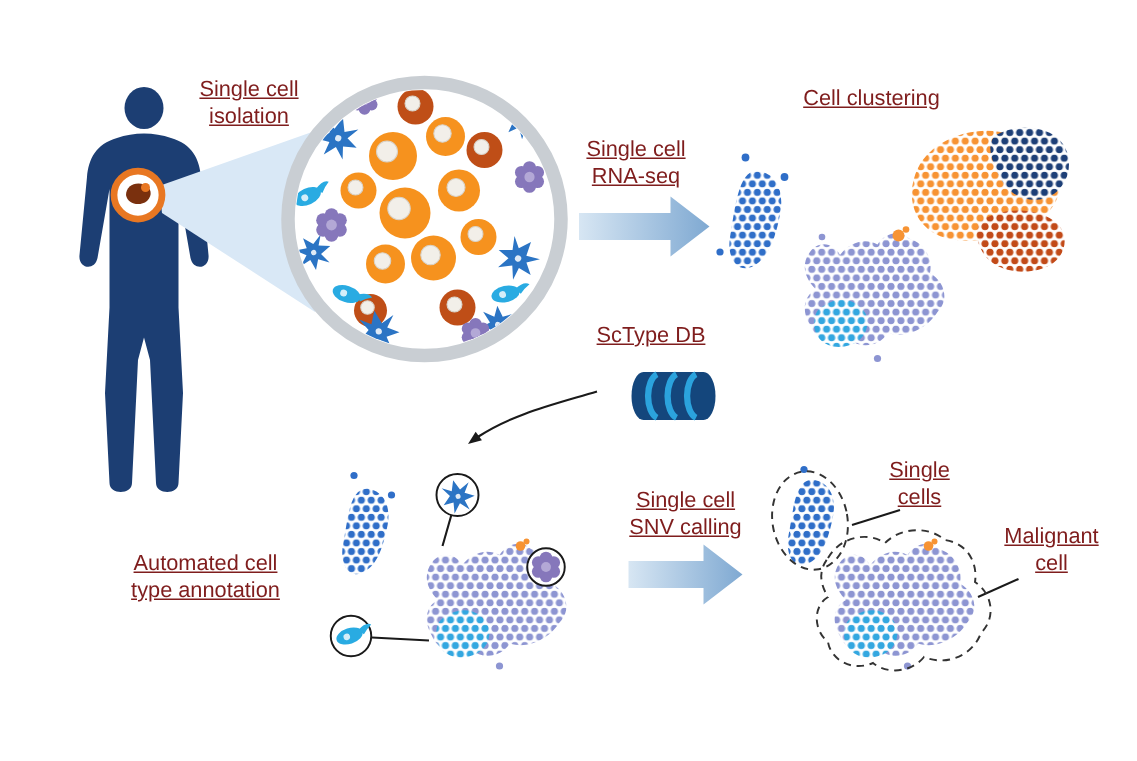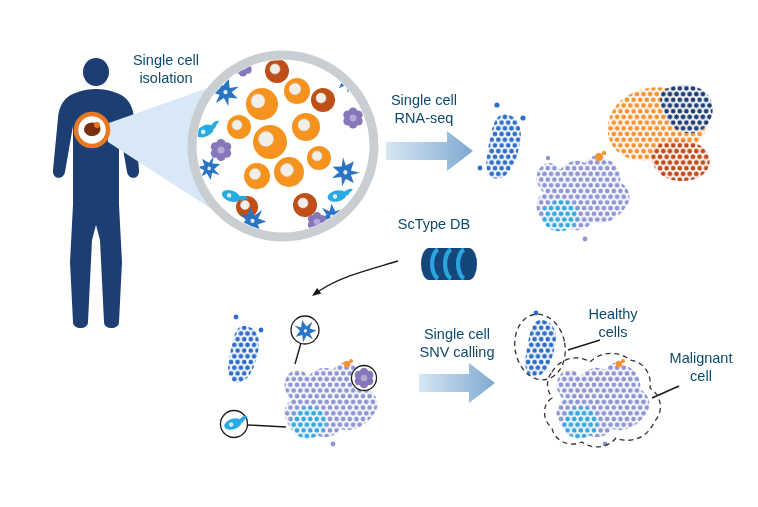--- a/index.html
+++ b/index.html
@@ -1,20 +1,20 @@
 <!DOCTYPE html>
 <html><head>
 <meta charset="utf-8">
 <style>
   html,body{margin:0;padding:0;background:#ffffff;}
   .canvas{position:relative;width:758px;height:507px;background:#ffffff;overflow:hidden;
           font-family:"Liberation Sans",sans-serif;}
   .canvas > svg{position:absolute;left:0;top:0;}
   .lbl{position:absolute;transform:translateX(-50%);white-space:pre-line;text-align:center;
-       font-size:14.5px;line-height:1.24;color:#0c4a6e;}
+       font-size:14.5px;line-height:1.24;color:#7f1d1d;text-decoration:underline;}
 </style>
 </head>
 <body>
 
 <div class="canvas">
 
 <svg width="758" height="507" viewBox="0 0 758 507">
   <defs>
     <linearGradient id="arrowGrad" x1="0" y1="0" x2="1" y2="0">
       <stop offset="0" stop-color="#d7e6f3"></stop>
@@ -253,21 +253,24 @@
                C662,396 664,412 654,422 C648,438 630,444 616,438 C608,448 592,450 582,442
                C568,448 554,440 552,428 C542,420 542,404 552,398 C546,388 546,380 552,372 Z"></path>
     </g>
   </g>
 </svg>
 
 <div class="lbl" style="left:166px; top:52px;">Single cell
 isolation</div>
 <div class="lbl" style="left:424px; top:92px;">Single cell
 RNA-seq</div>
+<div class="lbl" style="left:581px; top:58px;">Cell clustering</div>
 <div class="lbl" style="left:434px; top:216px;">ScType DB</div>
+<div class="lbl" style="left:137px; top:368px;">Automated cell
+type annotation</div>
 <div class="lbl" style="left:457px; top:326px;">Single cell
 SNV calling</div>
-<div class="lbl" style="left:613px; top:306px;">Healthy
+<div class="lbl" style="left:613px; top:306px;">Single
 cells</div>
 <div class="lbl" style="left:701px; top:350px;">Malignant
 cell</div>
 
 </div>
 
 </body></html>

